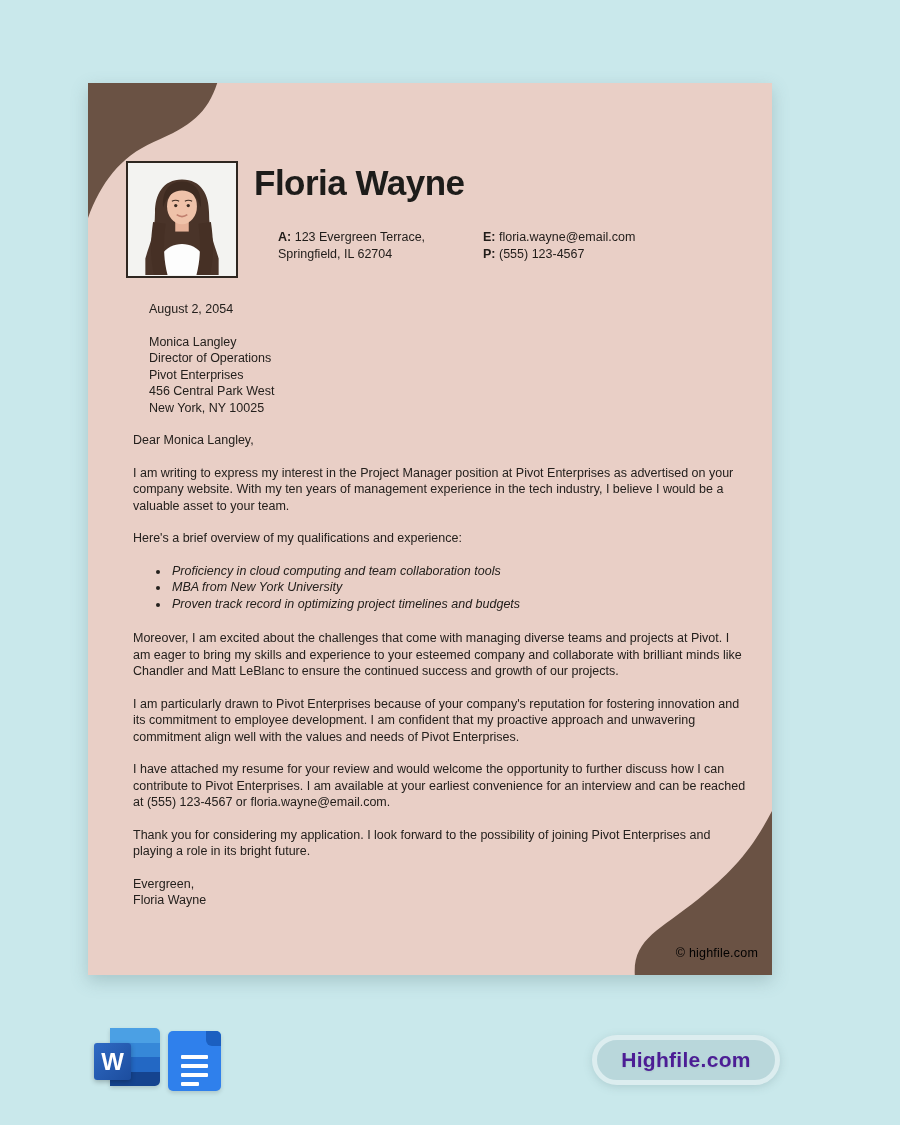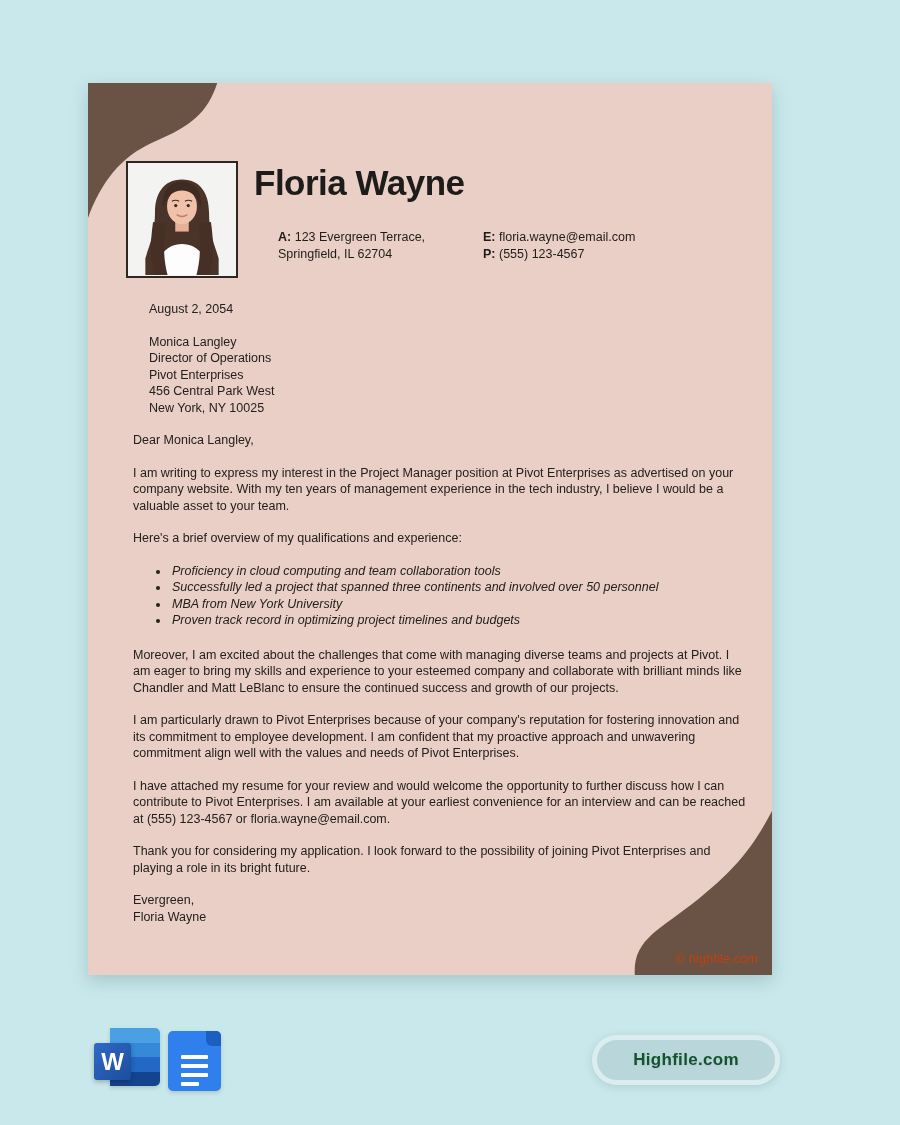--- a/index.html
+++ b/index.html
@@ -51,22 +51,22 @@
   ul.quals{margin:0 0 18px;padding:0;list-style:none;}
   ul.quals li{position:relative;padding-left:39px;font-style:italic;}
   ul.quals li::before{
     content:"";position:absolute;left:23px;top:7px;width:4px;height:4px;
     border-radius:50%;background:#24201d;
   }
   .sig .line{display:block;}
 
   
   .copyright{
-    position:absolute;right:14px;bottom:9px;
-    font-size:12.5px;color:#c2410c;letter-spacing:.2px;
+    position:absolute;right:14px;bottom:15px;
+    font-size:12.5px;color:#000000;letter-spacing:.2px;
   }
 
   
   .word-icon{position:absolute;left:94px;top:1028px;width:66px;height:63px;}
   .word-stripes{
     position:absolute;left:16px;top:0;width:50px;height:58px;
     border-radius:0 5px 5px 0;overflow:hidden;
     box-shadow:0 2px 4px rgba(0,0,0,.15);
   }
   .word-stripes .s1{height:25%;background:#4ba0e4;}
@@ -97,21 +97,21 @@
   .brand-pill{
     position:absolute;left:592px;top:1035px;width:188px;height:50px;
     background:#b9d7db;
     border:5px solid #dcedef;
     border-radius:30px;box-sizing:border-box;
     display:flex;align-items:center;justify-content:center;
     box-shadow:0 2px 8px rgba(100,130,135,.25);
     cursor:pointer;
   }
   .brand-pill span{
-    color:#14532d;font-weight:700;font-size:17px;letter-spacing:.3px;
+    color:#4c1d95;font-weight:700;font-size:21px;letter-spacing:.3px;
     text-shadow:0 1px 2px rgba(0,0,0,.08);
   }
 </style>
 </head>
 <body>
 
 <div class="stage">
 
   <div class="document">
 
@@ -174,21 +174,20 @@
       </div>
 
       <p>Dear Monica Langley,</p>
 
       <p>I am writing to express my interest in the Project Manager position at Pivot Enterprises as advertised on your company website. With my ten years of management experience in the tech industry, I believe I would be a valuable asset to your team.</p>
 
       <p>Here's a brief overview of my qualifications and experience:</p>
 
       <ul class="quals">
         <li>Proficiency in cloud computing and team collaboration tools</li>
-        <li>Successfully led a project that spanned three continents and involved over 50 personnel</li>
         <li>MBA from New York University</li>
         <li>Proven track record in optimizing project timelines and budgets</li>
       </ul>
 
       <p>Moreover, I am excited about the challenges that come with managing diverse teams and projects at Pivot. I am eager to bring my skills and experience to your esteemed company and collaborate with brilliant minds like Chandler and Matt LeBlanc to ensure the continued success and growth of our projects.</p>
       <p>I am particularly drawn to Pivot Enterprises because of your company's reputation for fostering innovation and its commitment to employee development. I am confident that my proactive approach and unwavering commitment align well with the values and needs of Pivot Enterprises.</p>
       <p>I have attached my resume for your review and would welcome the opportunity to further discuss how I can contribute to Pivot Enterprises. I am available at your earliest convenience for an interview and can be reached at (555) 123-4567 or floria.wayne@email.com.</p>
       <p>Thank you for considering my application. I look forward to the possibility of joining Pivot Enterprises and playing a role in its bright future.</p>
 
       <div class="sig">

